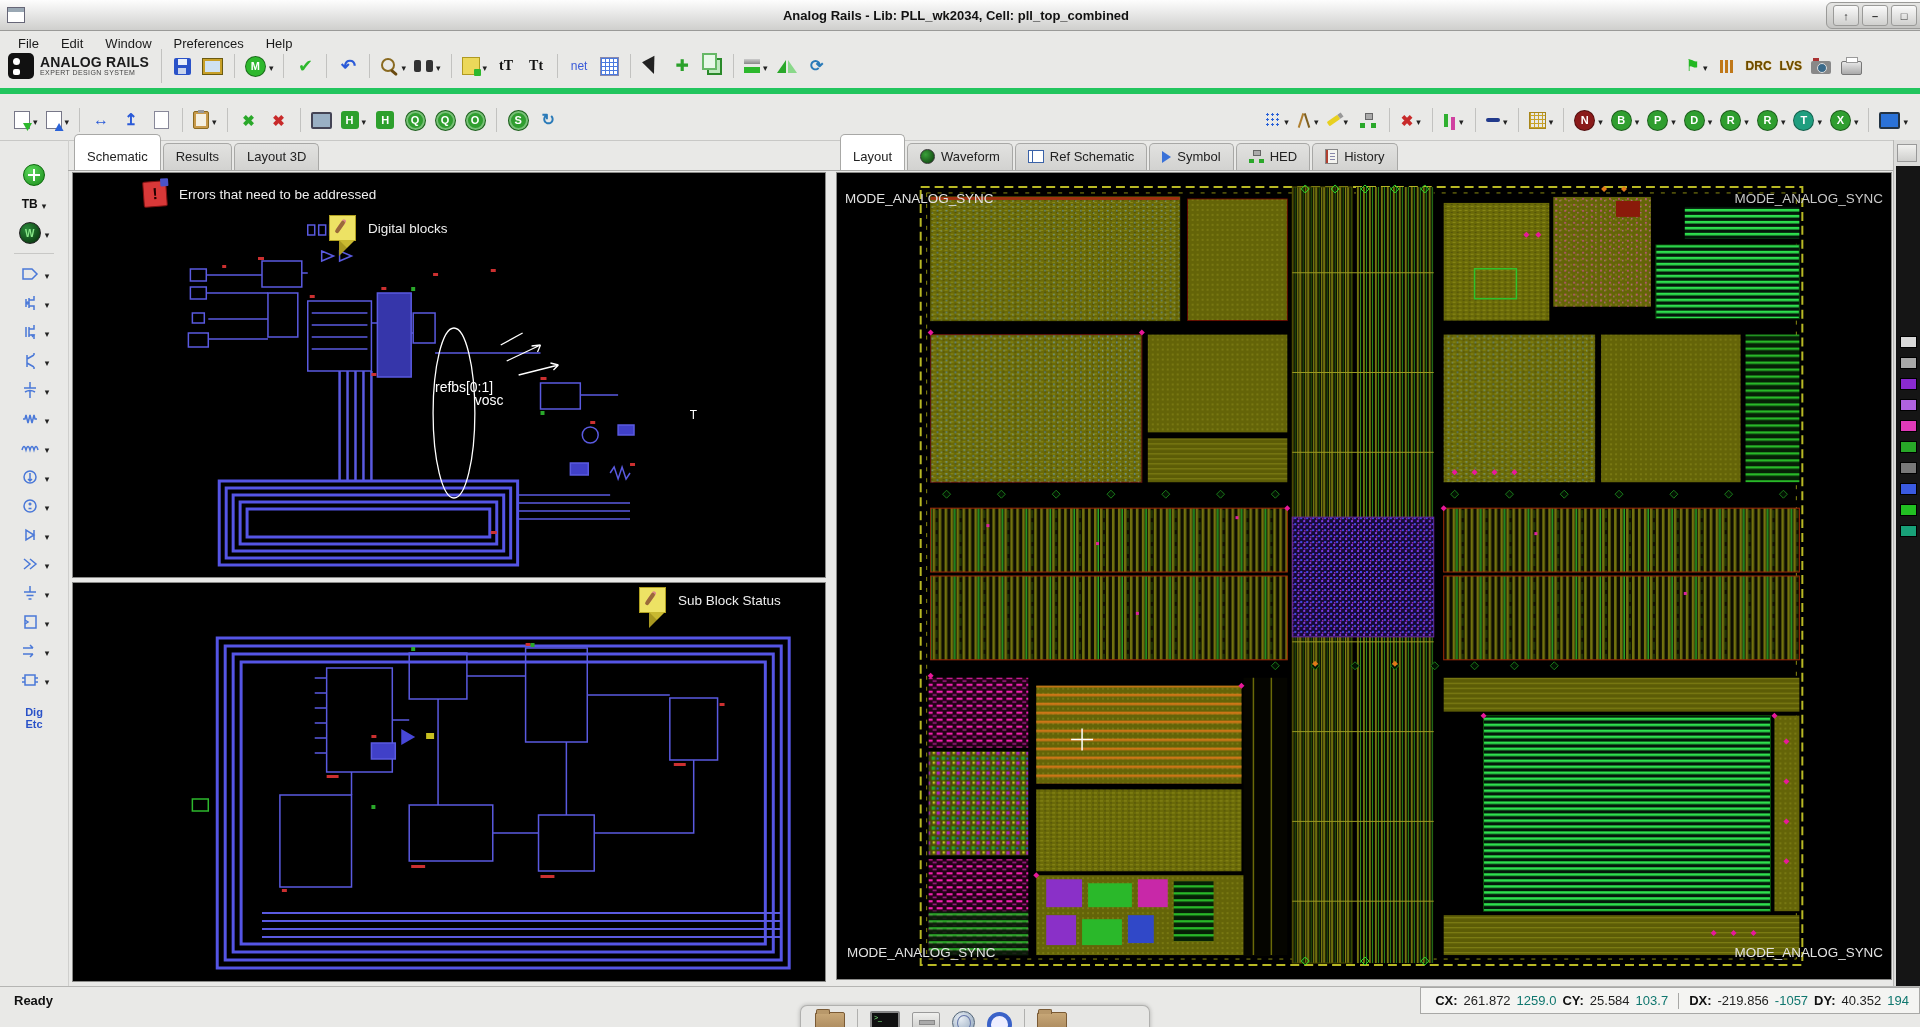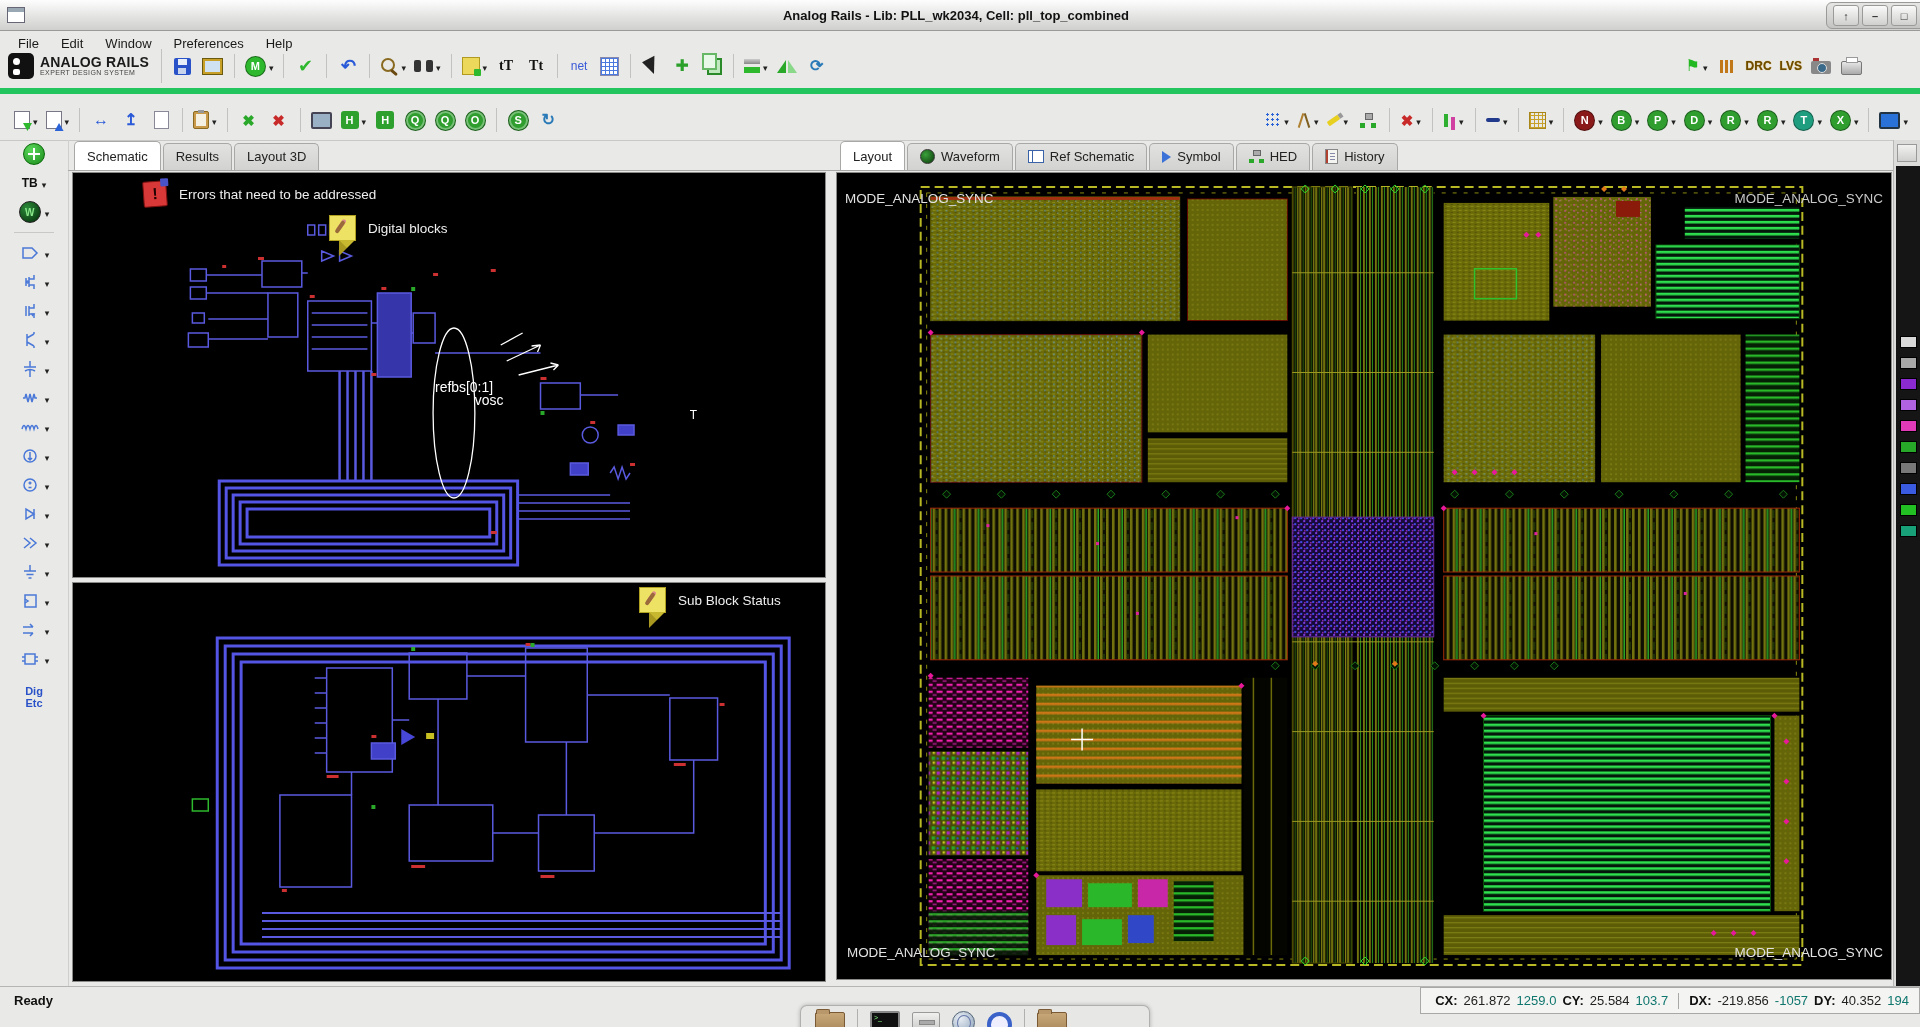--- a/index.html
+++ b/index.html
@@ -104,39 +104,39 @@
   .i-highlighter .gl::before{content:"";position:absolute;right:-4px;top:0;width:4px;height:5px;background:#999}
   .i-orgchart .gl{width:16px;height:15px;position:relative}
   .i-orgchart .gl::before{content:"";position:absolute;left:5px;top:0;width:6px;height:5px;background:#aaa;border:1px solid #666}
   .i-orgchart .gl::after{content:"";position:absolute;left:0;bottom:0;width:5px;height:5px;background:#2aa82a;box-shadow:11px 0 0 #2aa82a}
   .i-columns .gl{width:4px;height:13px;background:#30b030;box-shadow:7px 3px 0 0 #d040a0;margin-right:8px}
   .i-dash .gl{width:14px;height:4px;background:#223a8c;border-radius:2px}
   .i-grid2 .gl{width:15px;height:15px;border:1px solid #a8861a;
     background-image:repeating-linear-gradient(0deg,#c8a228 0 1px,transparent 1px 4px),repeating-linear-gradient(90deg,#c8a228 0 1px,transparent 1px 4px)}
   
   .sidebar{position:absolute;left:0;top:140px;width:68px;bottom:39px;border-right:1px solid #cfcfcd;
-    display:flex;flex-direction:column;align-items:center;padding-top:3px;gap:7px}
+    display:flex;flex-direction:column;align-items:center;padding-top:24px;gap:7px}
   .sb-item{display:flex;align-items:center;gap:4px;height:22px}
   .sb-dd::before{content:"▾";font-size:9px;color:#222}
   .sb-add{width:20px;height:20px;border-radius:50%;background:radial-gradient(circle at 35% 30%,#5ad85a,#1a8a1a);border:1px solid #0a6a0a;position:relative}
   .sb-add::before{content:"";position:absolute;left:9px;top:4px;width:2px;height:12px;background:#fff}
   .sb-add::after{content:"";position:absolute;left:4px;top:9px;width:12px;height:2px;background:#fff}
   .sb-tb{font-weight:bold;font-size:12px;color:#111}
   .sb-world{width:20px;height:20px;border-radius:50%;background:radial-gradient(circle at 35% 30%,#2a8a3a,#042a08);
     border:1px solid #222;color:#8ae88a;font-size:10px;font-weight:bold;display:flex;align-items:center;justify-content:center}
   .sb-sep{width:40px;height:1px;background:#c8c8c6;margin:2px 0}
   .sb-ft{color:#2a52c8;font-size:11px;font-weight:bold;line-height:12px;text-align:center;margin-top:8px}
   .sb-ic{display:block}
   
   .leftpanel{position:absolute;left:68px;top:140px;width:766px;bottom:39px}
   .rightpanel{position:absolute;left:834px;top:140px;right:26px;bottom:39px}
   .tabs-row{position:absolute;left:6px;top:0;height:30px;display:flex;align-items:flex-end;gap:2px;z-index:2}
   .tab{display:flex;align-items:center;gap:6px;padding:5px 12px 6px;font-size:13px;color:#222;
     background:linear-gradient(#e2e2e0,#d2d2d0);border:1px solid #a8a8a6;border-bottom:none;border-radius:5px 5px 0 0}
-  .tab.active{background:#fff;position:relative;padding-top:7px}
+  .tab.active{background:#fff;position:relative;padding-top:14px}
   .tabs-line{position:absolute;left:0;right:0;top:30px;height:1px;background:#a8a8a6}
   .canvas{position:absolute;background:#000;border:1px solid #8a8a88}
   .cv-top{left:4px;right:8px;top:32px;height:404px}
   .cv-bot{left:4px;right:8px;top:442px;height:398px}
   .cv-layout{left:2px;right:2px;top:32px;bottom:8px}
   .canvas svg{display:block;width:100%;height:100%}
   .ovl{position:absolute;display:flex;align-items:center;gap:12px;z-index:2}
   .ovl-label{color:#eee;font-size:13.5px}
   .err-icon{width:22px;height:24px;background:#d83838;border:1px solid #7a1010;border-radius:2px;transform:rotate(-4deg);
     color:#200;font-weight:bold;font-size:16px;display:flex;align-items:center;justify-content:center;position:relative}

